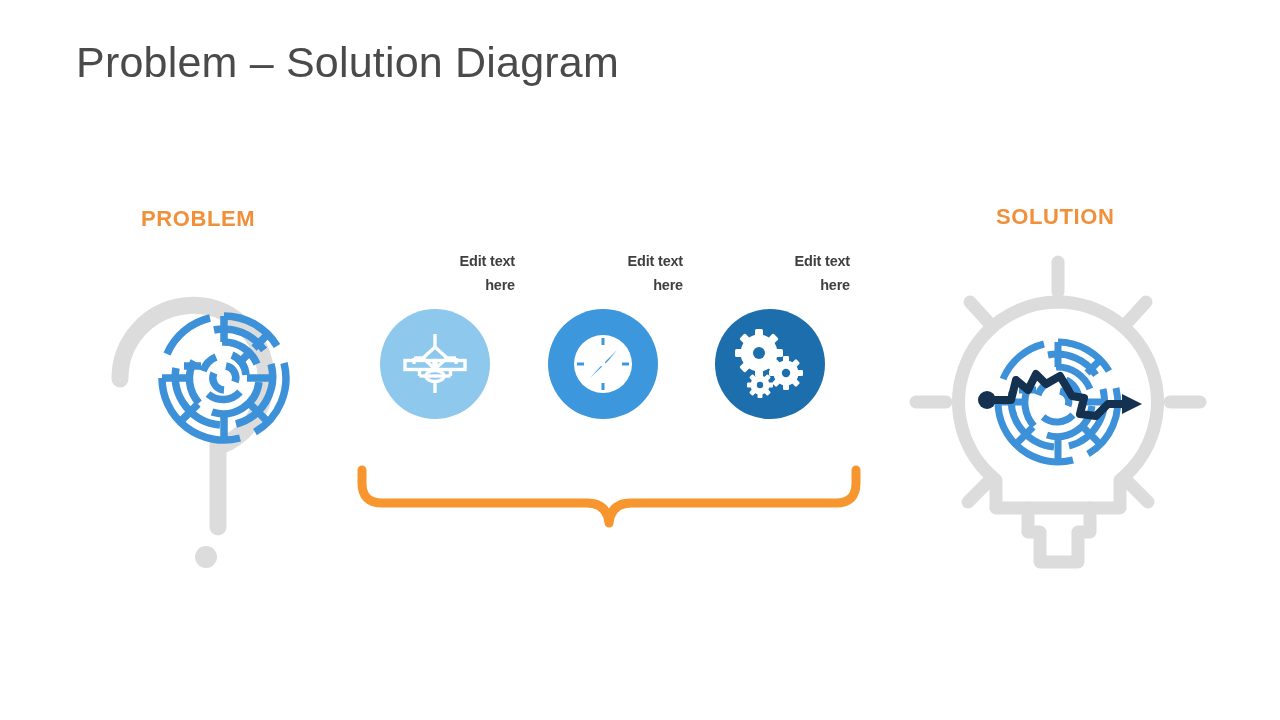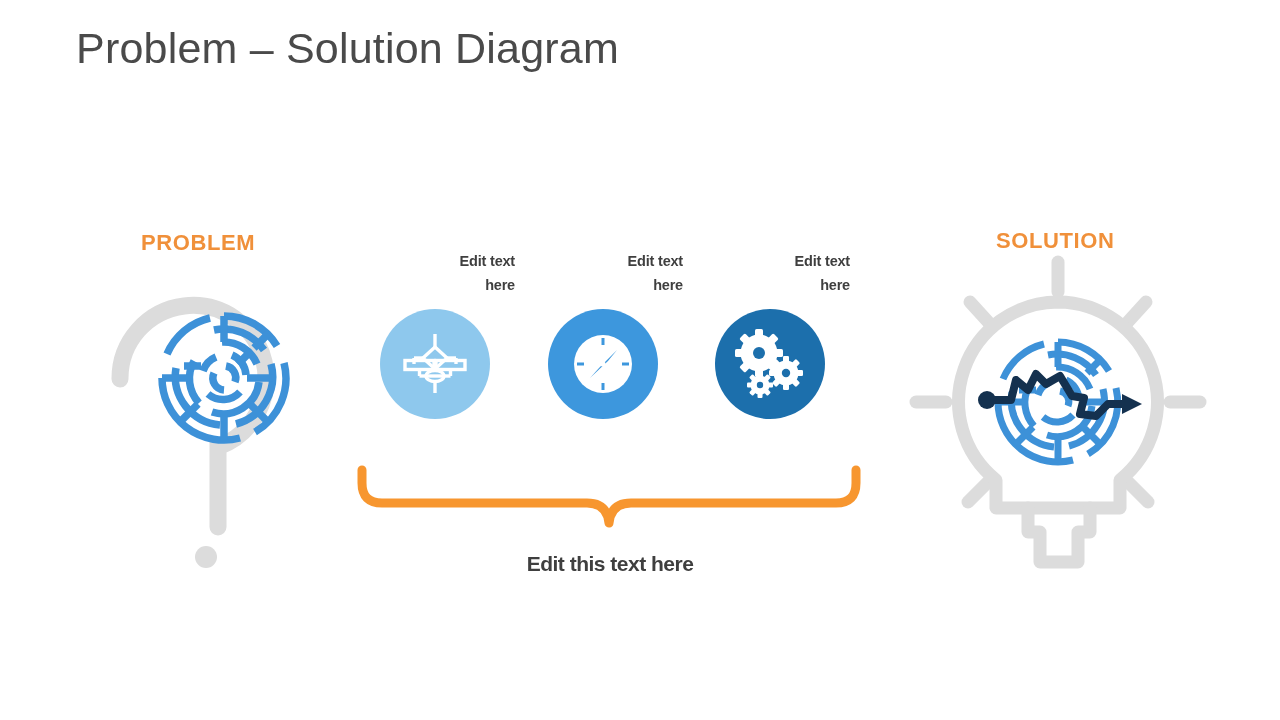--- a/index.html
+++ b/index.html
@@ -15,37 +15,36 @@
     position: relative;
   }
   .slide {
     position: absolute;
     inset: 0;
     background: #ffffff;
   }
   #page-title {
     position: absolute;
     left: 76px;
-    top: 24px;
+    top: 38px;
     font-size: 43px;
     font-weight: 400;
     color: #4a4a4a;
     letter-spacing: 0.2px;
     white-space: nowrap;
     font-family: "Liberation Sans", sans-serif;
   }
   .section-label {
     position: absolute;
     font-size: 22px;
     font-weight: bold;
     color: #f0903a;
     letter-spacing: 0.6px;
     white-space: nowrap;
     font-family: "Liberation Sans", sans-serif;
-    margin-top: 24px;
   }
   #label-problem {
     left: 141px;
     top: 206px;
   }
   #label-solution {
     left: 996px;
     top: 204px;
   }
   .problem-graphic {
@@ -265,21 +264,20 @@
     </div>
 
   </div>
 
   <div class="brace">
     <svg width="505" height="70" viewBox="0 0 505 70">
       <path d="M 5 5 L 5 18 Q 5 38 25 38 L 230 38 Q 250 38 252 58 Q 254 38 274 38 L 479 38 Q 499 38 499 18 L 499 5" fill="none" stroke="#f7962f" stroke-width="9" stroke-linecap="round" stroke-linejoin="round"></path>
     </svg>
   </div>
 
-  <div id="bottom-caption">Edit this text here</div>
 
   <div class="solution-graphic">
     <svg width="340" height="340" viewBox="0 0 340 340">
       <g stroke="#dcdcdc" stroke-width="13" stroke-linecap="round" fill="none">
         <line x1="170" y1="12" x2="170" y2="42"></line>
         <line x1="82" y1="52" x2="102" y2="74"></line>
         <line x1="258" y1="52" x2="238" y2="74"></line>
         <line x1="28" y1="152" x2="58" y2="152"></line>
         <line x1="312" y1="152" x2="282" y2="152"></line>
         <line x1="80" y1="252" x2="100" y2="232"></line>

